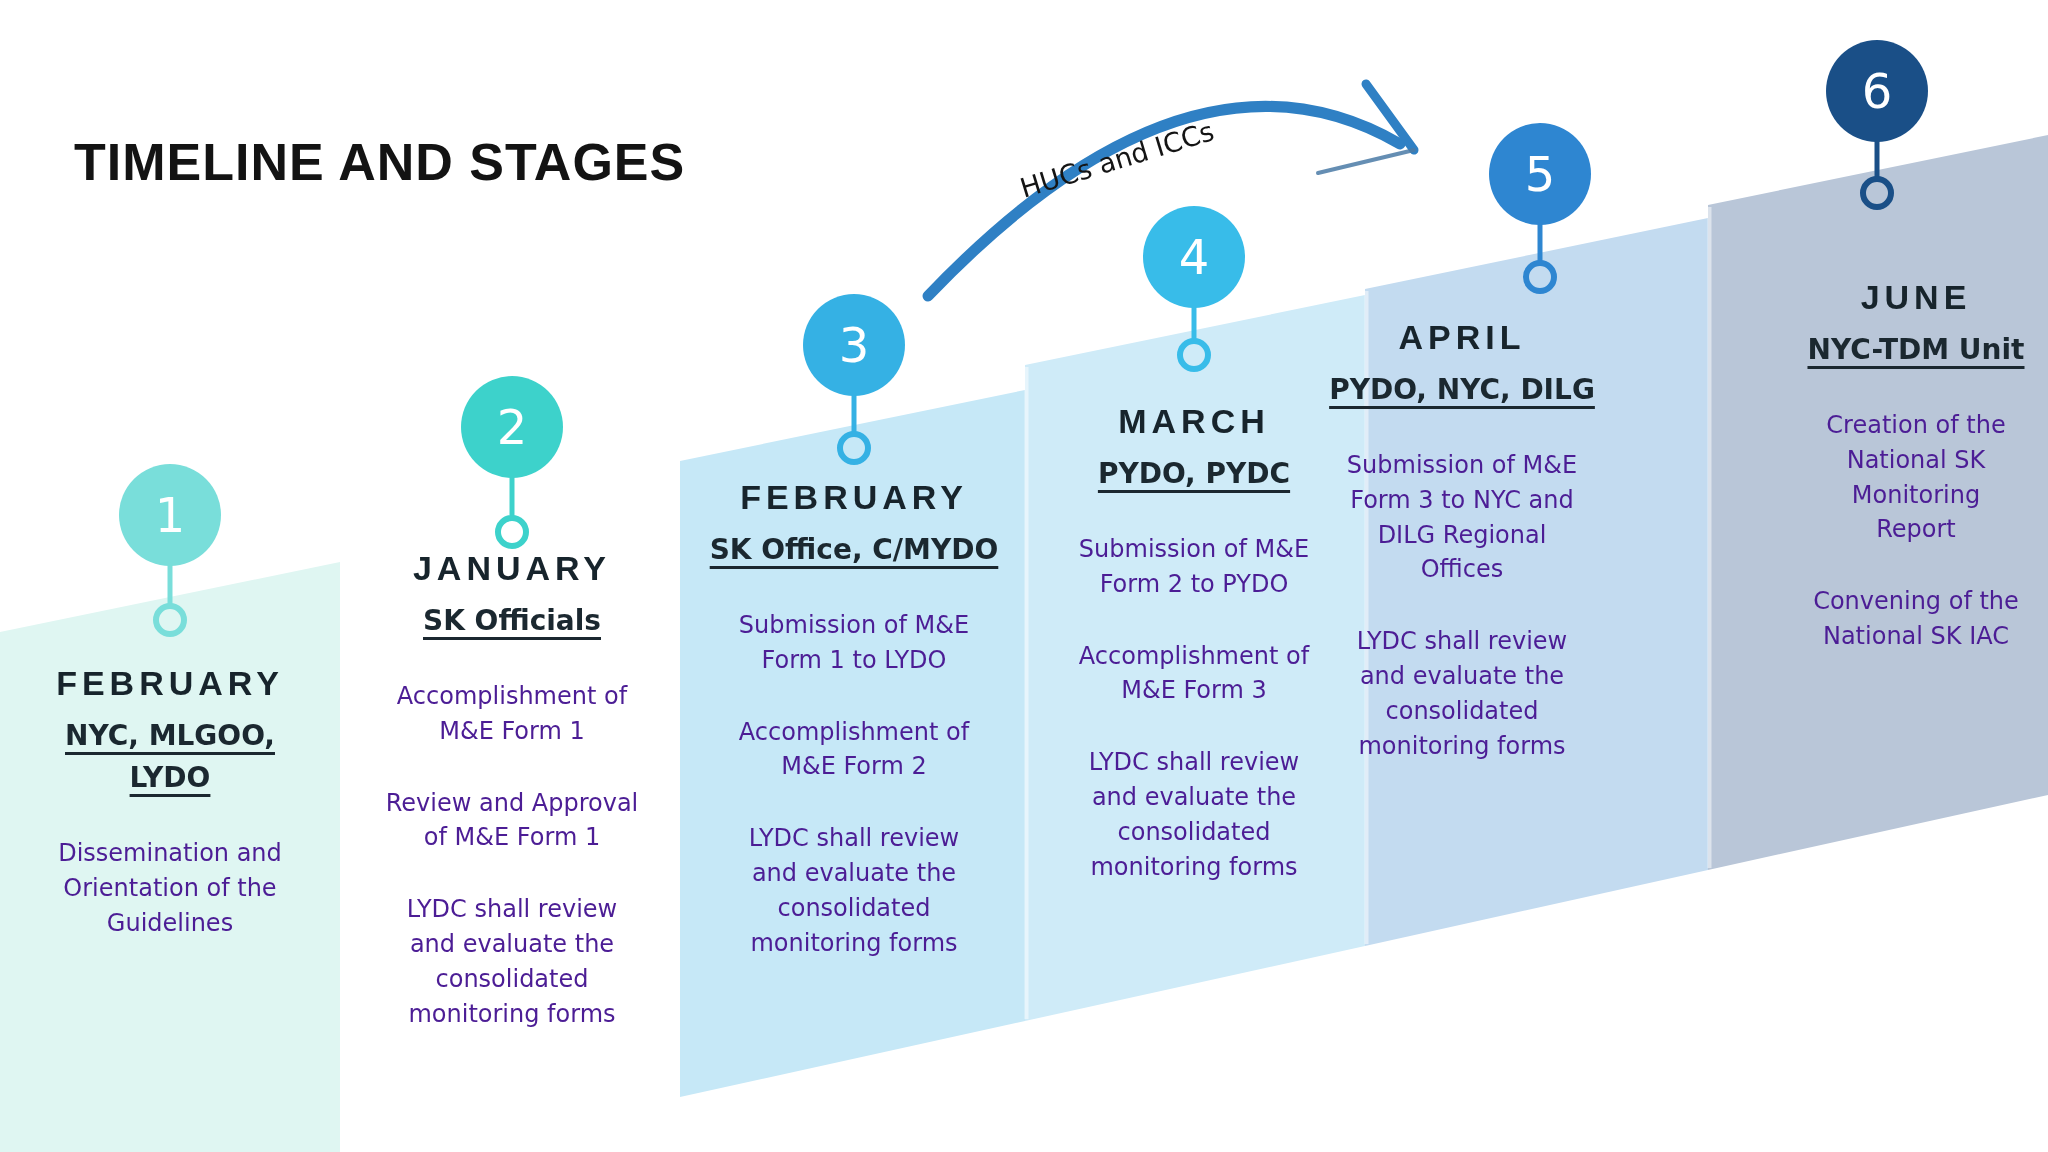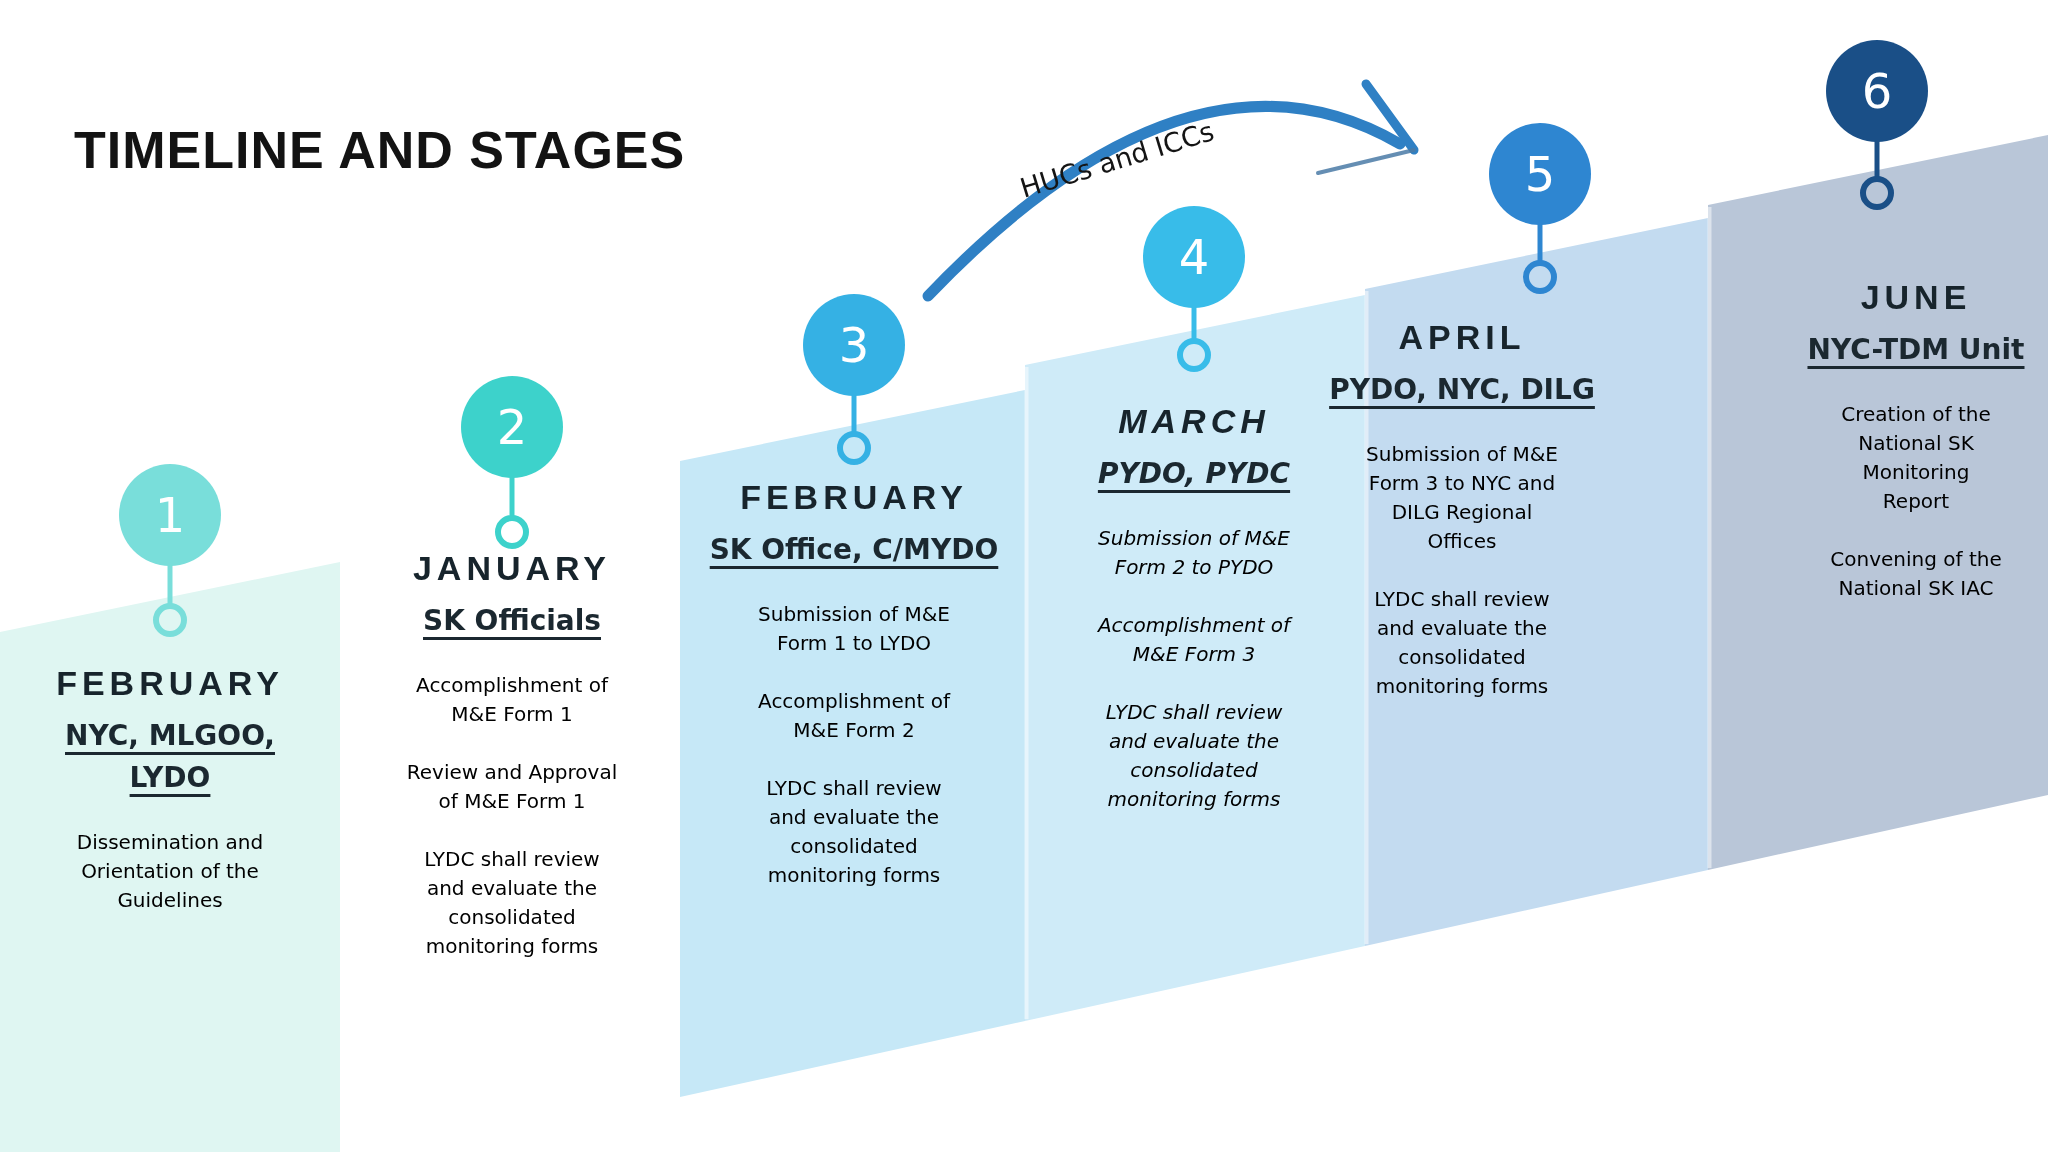--- a/index.html
+++ b/index.html
@@ -1,30 +1,30 @@
 <!DOCTYPE html>
 <html><head>
 <meta charset="utf-8">
 <style>
   html,body{margin:0;padding:0;background:#ffffff;}
   .canvas{position:relative;width:2048px;height:1152px;background:#ffffff;overflow:hidden;
           font-family:"Liberation Sans",sans-serif;}
   .bg{position:absolute;left:0;top:0;}
-  .title{position:absolute;left:74px;top:120px;font-family:"Liberation Sans",sans-serif;
+  .title{position:absolute;left:74px;top:132px;font-family:"Liberation Sans",sans-serif;
          font-weight:900;font-size:52px;letter-spacing:1px;color:#131313;}
   .arrow-label{position:absolute;left:962px;top:144px;width:310px;text-align:center;
          transform:rotate(-17deg);font-family:"DejaVu Sans",sans-serif;font-size:27px;color:#141414;}
   .col{position:absolute;text-align:center;}
   .month{font-family:"Liberation Sans",sans-serif;font-weight:700;font-size:34px;
          letter-spacing:5px;color:#17242c;}
   .actor{margin-top:12px;font-family:"DejaVu Sans",sans-serif;font-weight:700;font-size:28px;
          color:#1b2830;line-height:1.5;white-space:pre-line;
          text-decoration:underline;text-underline-offset:7px;text-decoration-thickness:2.5px;}
-  .items p{margin:29px 0 0 0;font-family:"DejaVu Sans",sans-serif;font-size:20px;
-         color:#000000;line-height:1.45;white-space:pre-line;}
+  .items p{margin:37px 0 0 0;font-family:"DejaVu Sans",sans-serif;font-size:24px;
+         color:#4c1d95;line-height:1.45;white-space:pre-line;}
   .num{position:absolute;transform:translate(-50%,-50%);font-family:"DejaVu Sans",sans-serif;
          font-size:48px;color:#ffffff;}
 </style>
 </head>
 <body>
 
 <div class="canvas">
 
   <svg class="bg" width="2048" height="1152" viewBox="0 0 2048 1152">
 
@@ -119,21 +119,21 @@
 Form 1 to LYDO</p>
       <p>Accomplishment of
 M&amp;E Form 2</p>
       <p>LYDC shall review
 and evaluate the
 consolidated
 monitoring forms</p>
     </div>
   </div>
 
-  <div class="col" style="left:1044px;top:402px;width:300px;font-style:italic;">
+  <div class="col" style="left:1044px;top:402px;width:300px;">
     <div class="month">MARCH</div>
     <div class="actor">PYDO, PYDC</div>
     <div class="items">
       <p>Submission of M&amp;E
 Form 2 to PYDO</p>
       <p>Accomplishment of
 M&amp;E Form 3</p>
       <p>LYDC shall review
 and evaluate the
 consolidated

